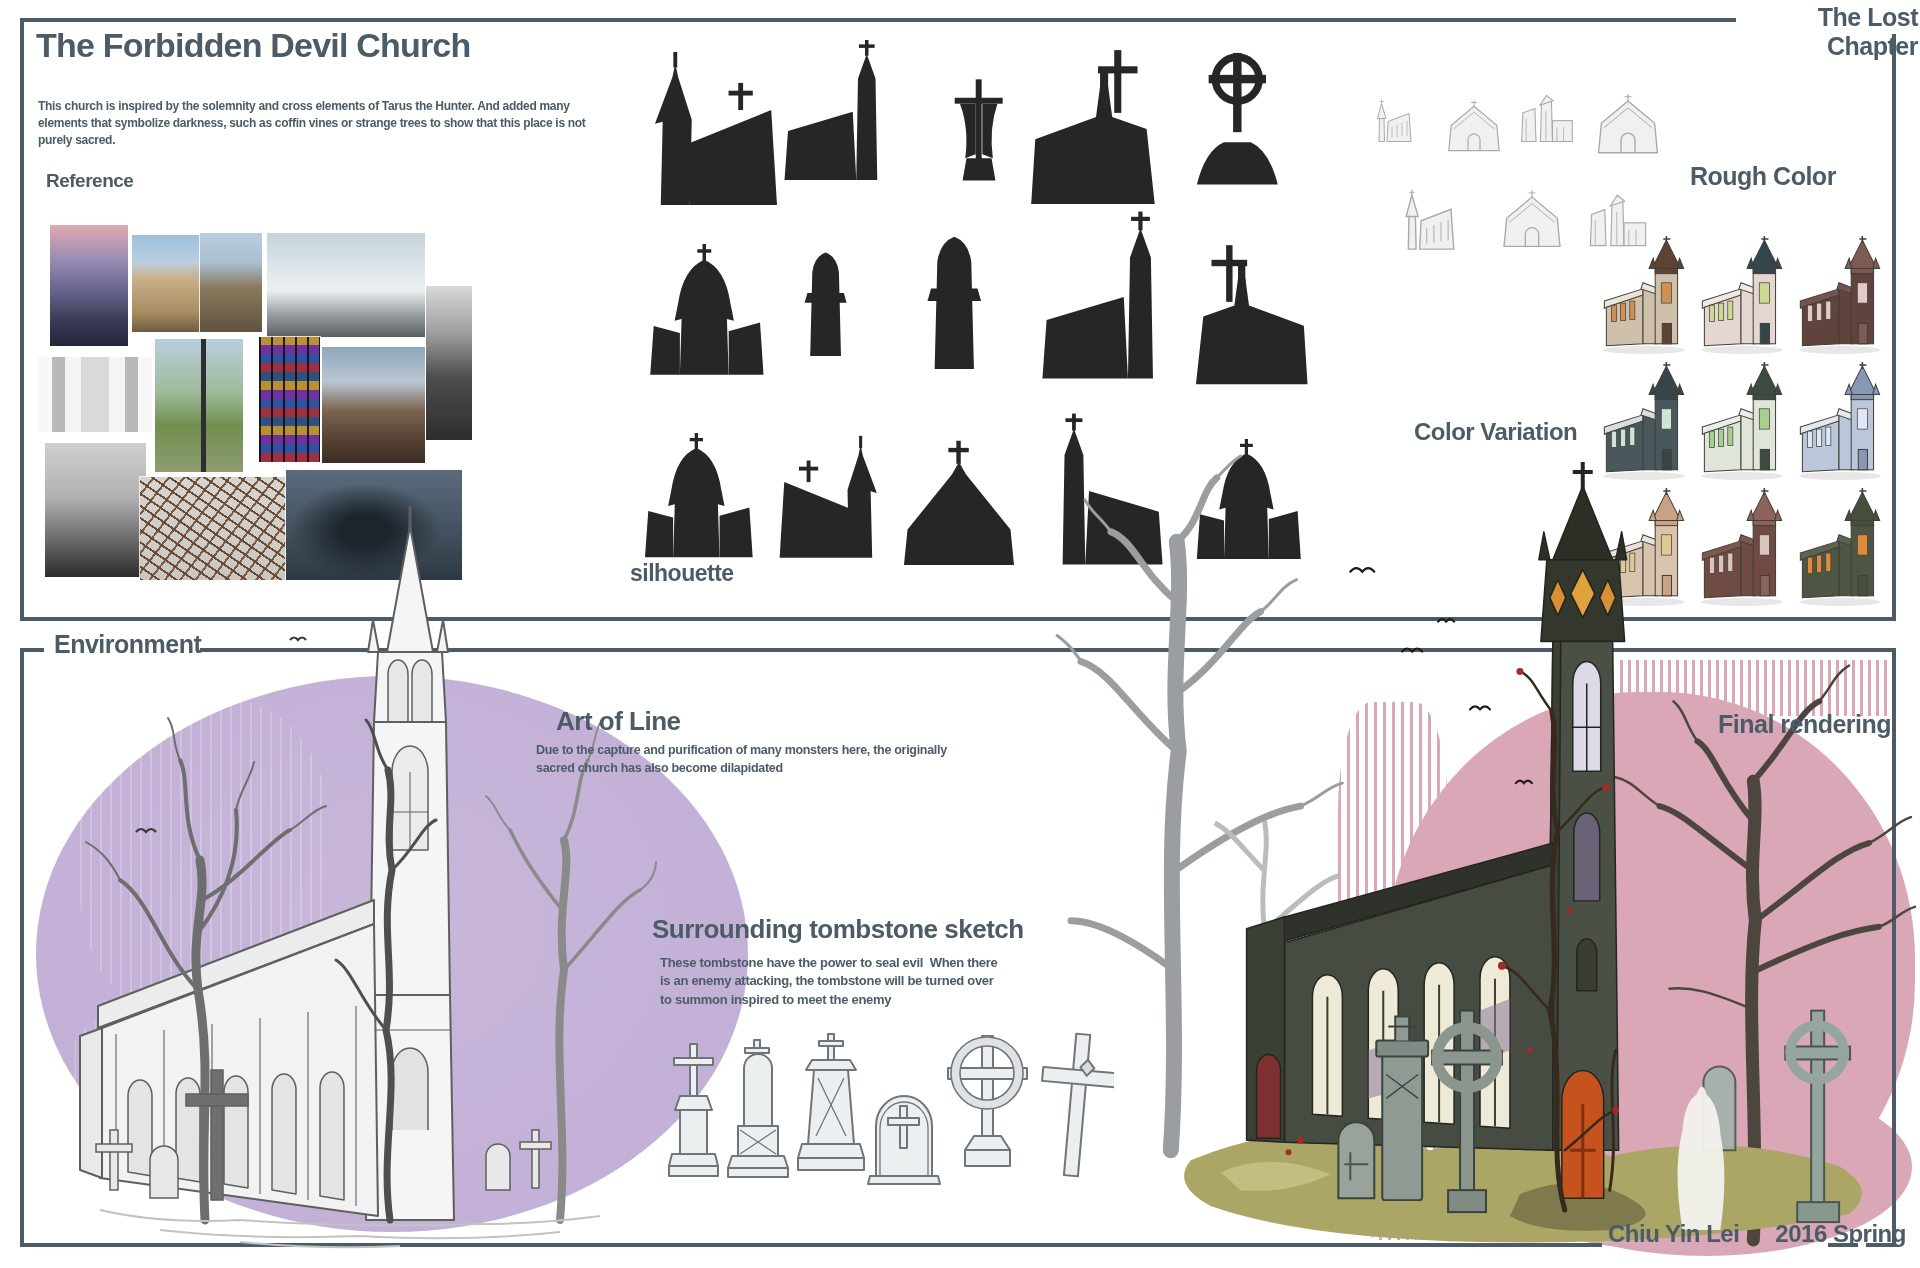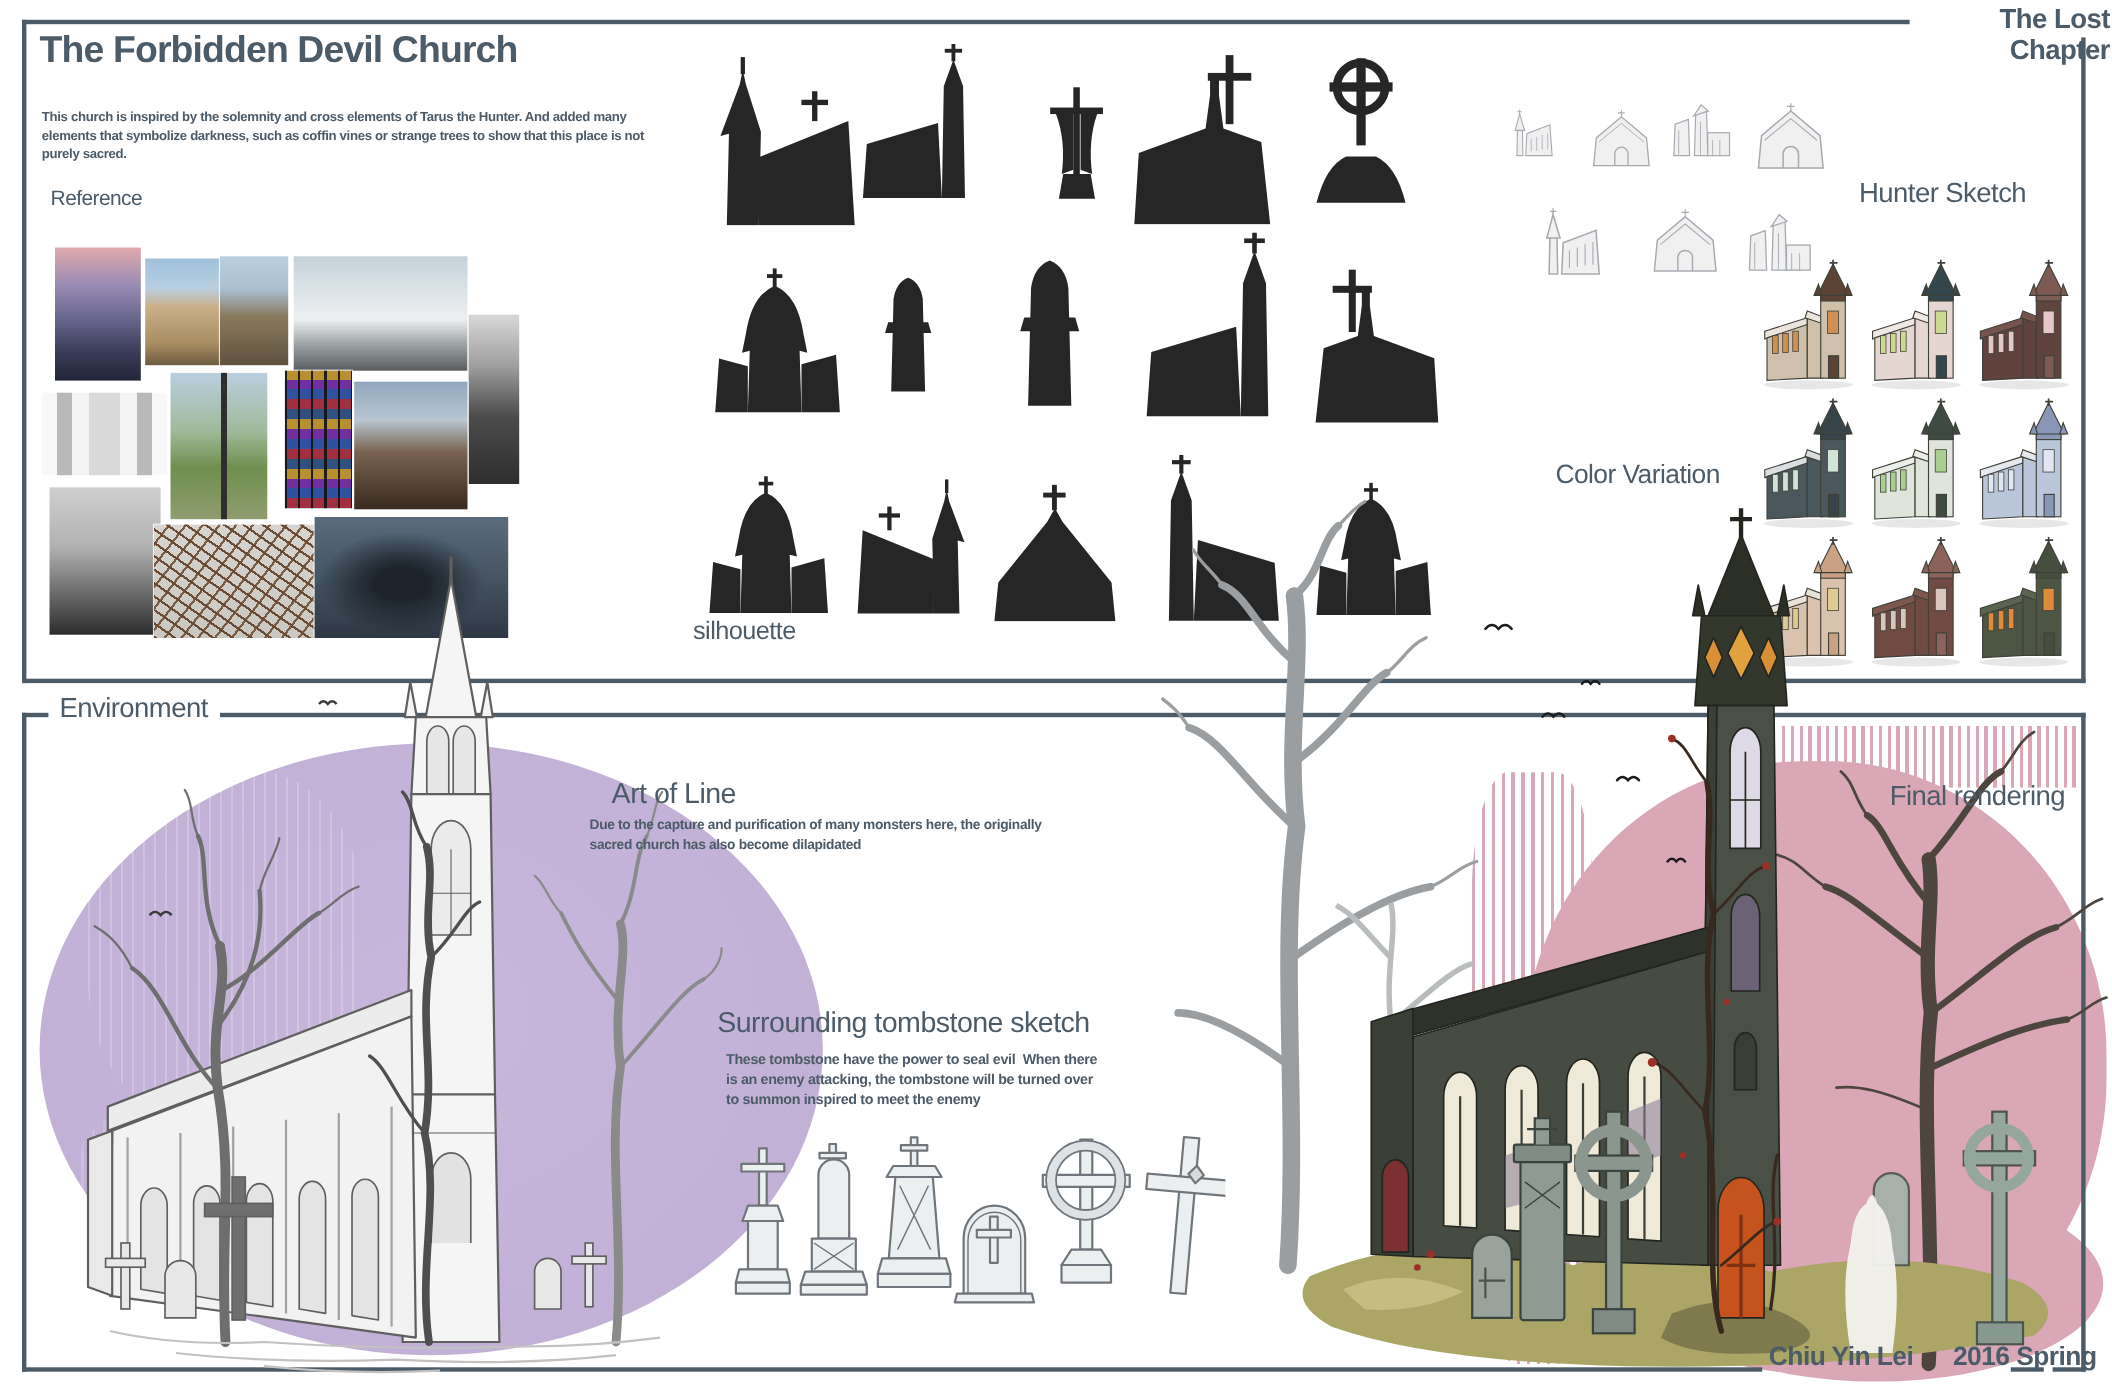--- a/index.html
+++ b/index.html
@@ -4,21 +4,21 @@
 <style>
   html,body{margin:0;padding:0;background:#fff;}
   #stage{position:relative;width:1920px;height:1268px;background:#fff;overflow:hidden;
          font-family:"Liberation Sans",sans-serif;color:#4c5b68;}
   .abs{position:absolute;}
   
   .bd{position:absolute;background:#4c5b68;z-index:3;}
   
   .h-chapter{font-size:25px;font-weight:bold;letter-spacing:-0.5px;z-index:5;text-align:right;}
   .h-title{font-size:34px;font-weight:bold;letter-spacing:-0.8px;z-index:5;}
-  .h-sec{font-weight:normal;letter-spacing:-0.5px;z-index:5;}
+  .h-sec{font-weight:bold;letter-spacing:-0.5px;z-index:5;}
   .body-txt{font-weight:bold;letter-spacing:-0.3px;line-height:1.42;white-space:pre-wrap;z-index:5;}
   .credits{font-size:24px;font-weight:bold;letter-spacing:-0.5px;z-index:5;}
   .credits .term{margin-left:36px;}
   
   .purple-blob{left:36px;top:676px;width:712px;height:556px;border-radius:50%;
      background:radial-gradient(ellipse at 50% 45%,#c8b7db 0%,#c2b0d6 75%);z-index:2;}
   .streaks-light{background:repeating-linear-gradient(90deg,rgba(255,255,255,.5) 0 2px,rgba(255,255,255,0) 2px 10px);z-index:2;}
   .pink{background:#d9a7b6;}
   .pink-blob-main{left:1385px;top:692px;width:530px;height:556px;border-radius:48%;z-index:2;}
   .pink-blob-low{left:1500px;top:1078px;width:412px;height:178px;border-radius:50%;z-index:2;}
@@ -134,21 +134,21 @@
   <div class="bd" style="left:1828px;top:1243px;width:30px;height:4px;"></div>
   <div class="bd" style="left:1866px;top:1243px;width:30px;height:4px;"></div>
 
   <div class="abs h-chapter" style="left:1740px;top:3px;width:178px;">The Lost Chapter</div>
   <div class="abs h-title" style="left:36px;top:26px;">The Forbidden Devil Church</div>
   <div class="abs body-txt" style="left:38px;top:98px;font-size:12px;">This church is inspired by the solemnity and cross elements of Tarus the Hunter. And added many
 elements that symbolize darkness, such as coffin vines or strange trees to show that this place is not
 purely sacred.</div>
   <div class="abs h-sec" style="left:46px;top:170px;font-size:19px;">Reference</div>
   <div class="abs h-sec" style="left:630px;top:560px;font-size:23px;">silhouette</div>
-  <div class="abs h-sec" style="left:1690px;top:162px;font-size:25px;">Hunter Sketch</div>
+  <div class="abs h-sec" style="left:1690px;top:162px;font-size:25px;">Rough Color</div>
   <div class="abs h-sec" style="left:1414px;top:418px;font-size:24px;">Color Variation</div>
   <div class="abs h-sec" style="left:54px;top:630px;font-size:25px;">Environment</div>
   <div class="abs h-sec" style="left:556px;top:706px;font-size:26px;">Art of Line</div>
   <div class="abs body-txt" style="left:536px;top:742px;font-size:12.5px;">Due to the capture and purification of many monsters here, the originally
 sacred church has also become dilapidated</div>
   <div class="abs h-sec" style="left:652px;top:914px;font-size:26px;">Surrounding tombstone sketch</div>
   <div class="abs body-txt" style="left:660px;top:954px;font-size:13px;">These tombstone have the power to seal evil  When there
 is an enemy attacking, the tombstone will be turned over
 to summon inspired to meet the enemy</div>
   <div class="abs h-sec" style="left:1670px;top:710px;font-size:25px;margin-left:48px;">Final rendering</div>

